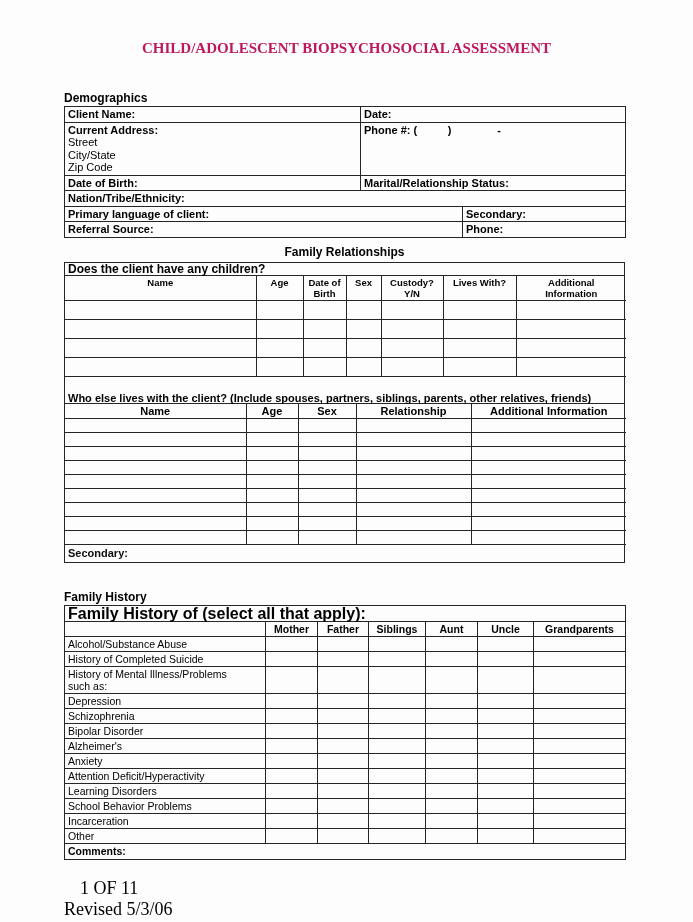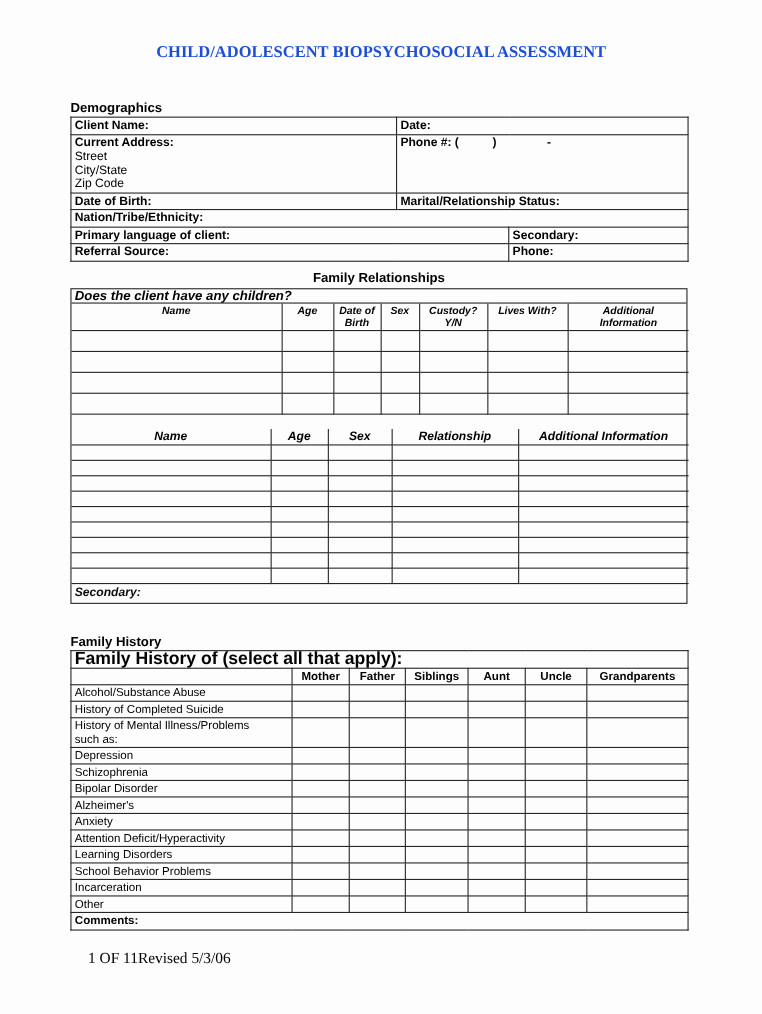--- a/index.html
+++ b/index.html
@@ -11,21 +11,21 @@
     position: relative;
     overflow: hidden;
   }
   .page { width: 693px; height: 922px; background: #fdfdfd; }
 
   .page-title {
     margin: 0 auto; padding-top: 40px;
     text-align: center;
     font-family: "Liberation Serif", serif;
     font-weight: bold; font-size: 15px; line-height: 16px;
-    color: #1d4ed8;
+    color: #be185d;
   }
 
   .content { margin-left: 64px; width: 561px; }
 
   .section-label {
     font-weight: bold; font-size: 12px; line-height: 12px;
     color: #000;
   }
   .sl-demo   { margin-top: 36px; }
   .sl-fam    { margin-top: 8px; text-align: center; }
@@ -37,21 +37,21 @@
 
   
   .demo-table { margin-top: 2px; }
   .demo-table td { height: 15px; line-height: 12.5px; }
   .demo-table td.addr { height: 49px; }
   .lbl { font-weight: bold; }
   .plain { font-weight: normal; }
   .pre { white-space: pre-wrap; }
 
   
-  .fr-outer { margin-top: 4px; border: 1px solid #262626; width: 561px; font-style: italic; }
+  .fr-outer { margin-top: 4px; border: 1px solid #262626; width: 561px; }
   .block-title {
     font-weight: bold; font-size: 12px; line-height: 13px;
     padding: 0 3px; height: 13px;
     border-bottom: 1px solid #262626; color: #000;
   }
   .block-title.small { font-size: 11px; line-height: 14px; height: 14px; padding-top: 1px; }
   .fr-outer table { width: 100%; }
   .fr-outer td, .fr-outer th { border: none; border-right: 1px solid #262626; border-bottom: 1px solid #262626; }
   .fr-outer td:last-child, .fr-outer th:last-child { border-right: none; }
   th { text-align: center; font-weight: bold; }
@@ -73,22 +73,22 @@
   .hist-table .title-row td { height: 16px; font-size: 16px; font-weight: bold; line-height: 13px; }
   .hist-table th { height: 14px; font-size: 10.5px; }
   .hist-table td.cond { height: 14px; white-space: pre-line; }
   .hist-table td.indent { }
   .hist-table td.blank { height: 14px; }
   .hist-table .comments-row td { height: 16px; }
 
   
   .footer {
     margin-top: 18px; margin-left: 64px; width: 561px;
-    display: flex; justify-content: flex-start;
-    font-family: "Liberation Serif", serif; font-size: 14px; color: #000;
+    display: flex; justify-content: center;
+    font-family: "Liberation Serif", serif; font-size: 18px; color: #000; flex-direction: column;
   }
   .footer .fl { margin-left: 16px; }
   .footer .fr { margin-right: 50px; }
 </style>
 </head>
 <body>
 
 <div class="page">
 
   <div class="page-title">CHILD/ADOLESCENT BIOPSYCHOSOCIAL ASSESSMENT</div>
@@ -192,20 +192,21 @@
               <td class="blank"></td>
               <td class="blank"></td>
               <td class="blank"></td>
               <td class="blank"></td>
               <td class="blank"></td>
               <td class="blank"></td>
             </tr>
       </tbody>
         </table>
       <div class="fr-spacer"></div>
+      <div class="block-title small">Who else lives with the client? (Include spouses, partners, siblings, parents, other relatives, friends)</div>
       <table class="t-household">
         <colgroup>
             <col style="width:181px">
             <col style="width:52px">
             <col style="width:58px">
             <col style="width:115px">
             <col style="width:155px">
           </colgroup>
         <tbody>
             <tr>

